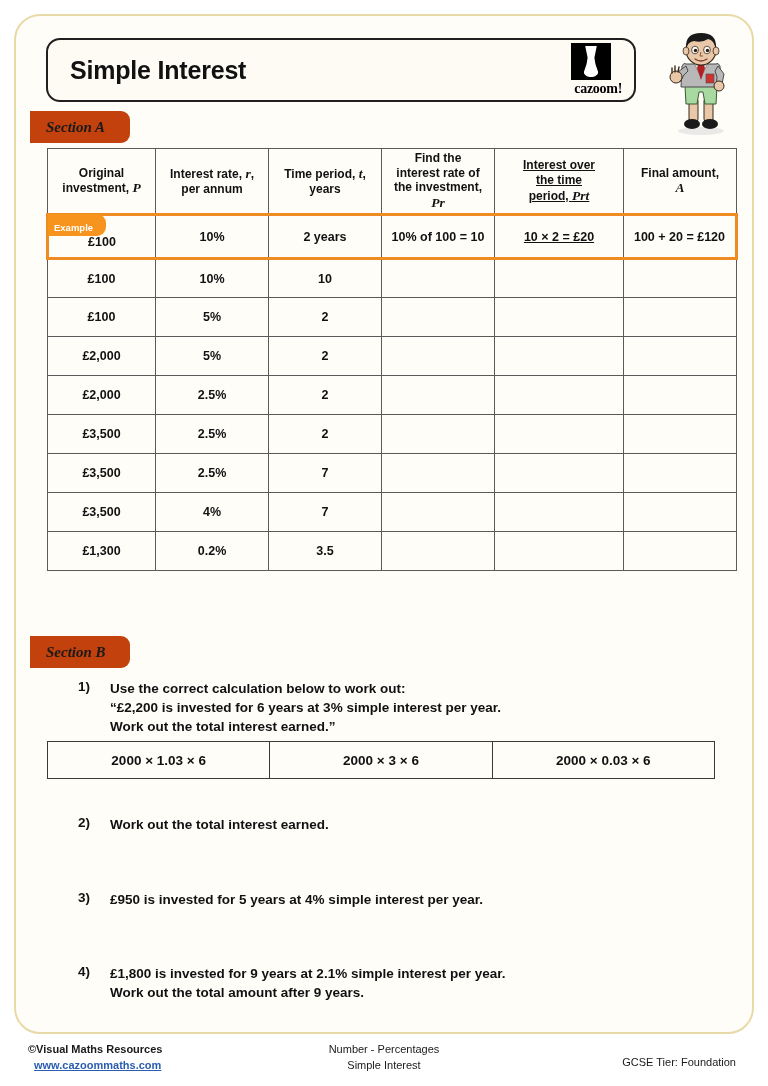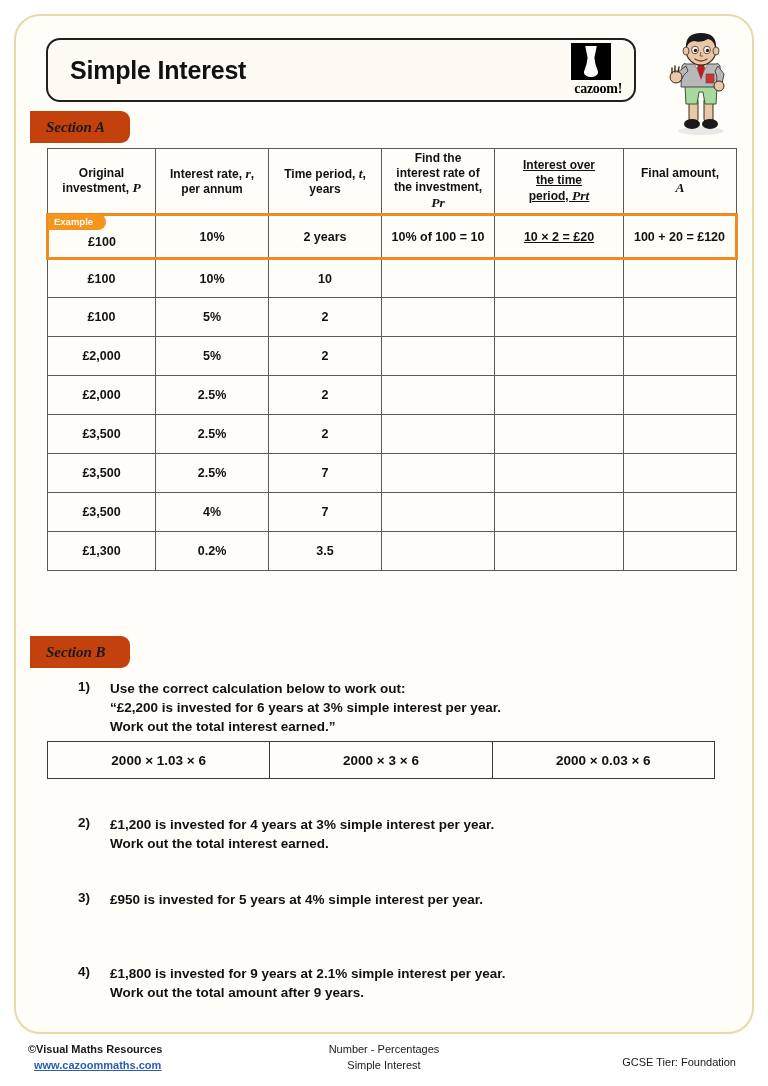--- a/index.html
+++ b/index.html
@@ -171,21 +171,21 @@
 
   .example-tag {
     position: absolute;
     left: -1px;
     top: -2px;
     background: #f7941d;
     color: #ffffff;
     font-size: 9.5px;
     font-weight: bold;
     line-height: 1;
-    padding: 3px 13px 3px 6px;
+    padding: 9px 13px 3px 6px;
     border-radius: 0 9px 9px 0;
     white-space: nowrap;
   }
 
   
   .q-block {
     position: absolute;
     left: 78px;
     width: 650px;
   }
@@ -466,21 +466,20 @@
     <td>2000 × 1.03 × 6</td>
     <td>2000 × 3 × 6</td>
     <td>2000 × 0.03 × 6</td>
   </tr>
 </tbody>
   </table>
 
 <div class="q-block" id="q2">
   <div class="q-num">2)</div>
   <div class="q-lines">
-    <div>£1,200 is invested for 4 years at 3% simple interest per year.</div>
     <div>Work out the total interest earned.</div>
   </div>
 </div>
 
 <div class="q-block" id="q3">
   <div class="q-num">3)</div>
   <div class="q-lines">
     <div>£950 is invested for 5 years at 4% simple interest per year.</div>
   </div>
 </div>

